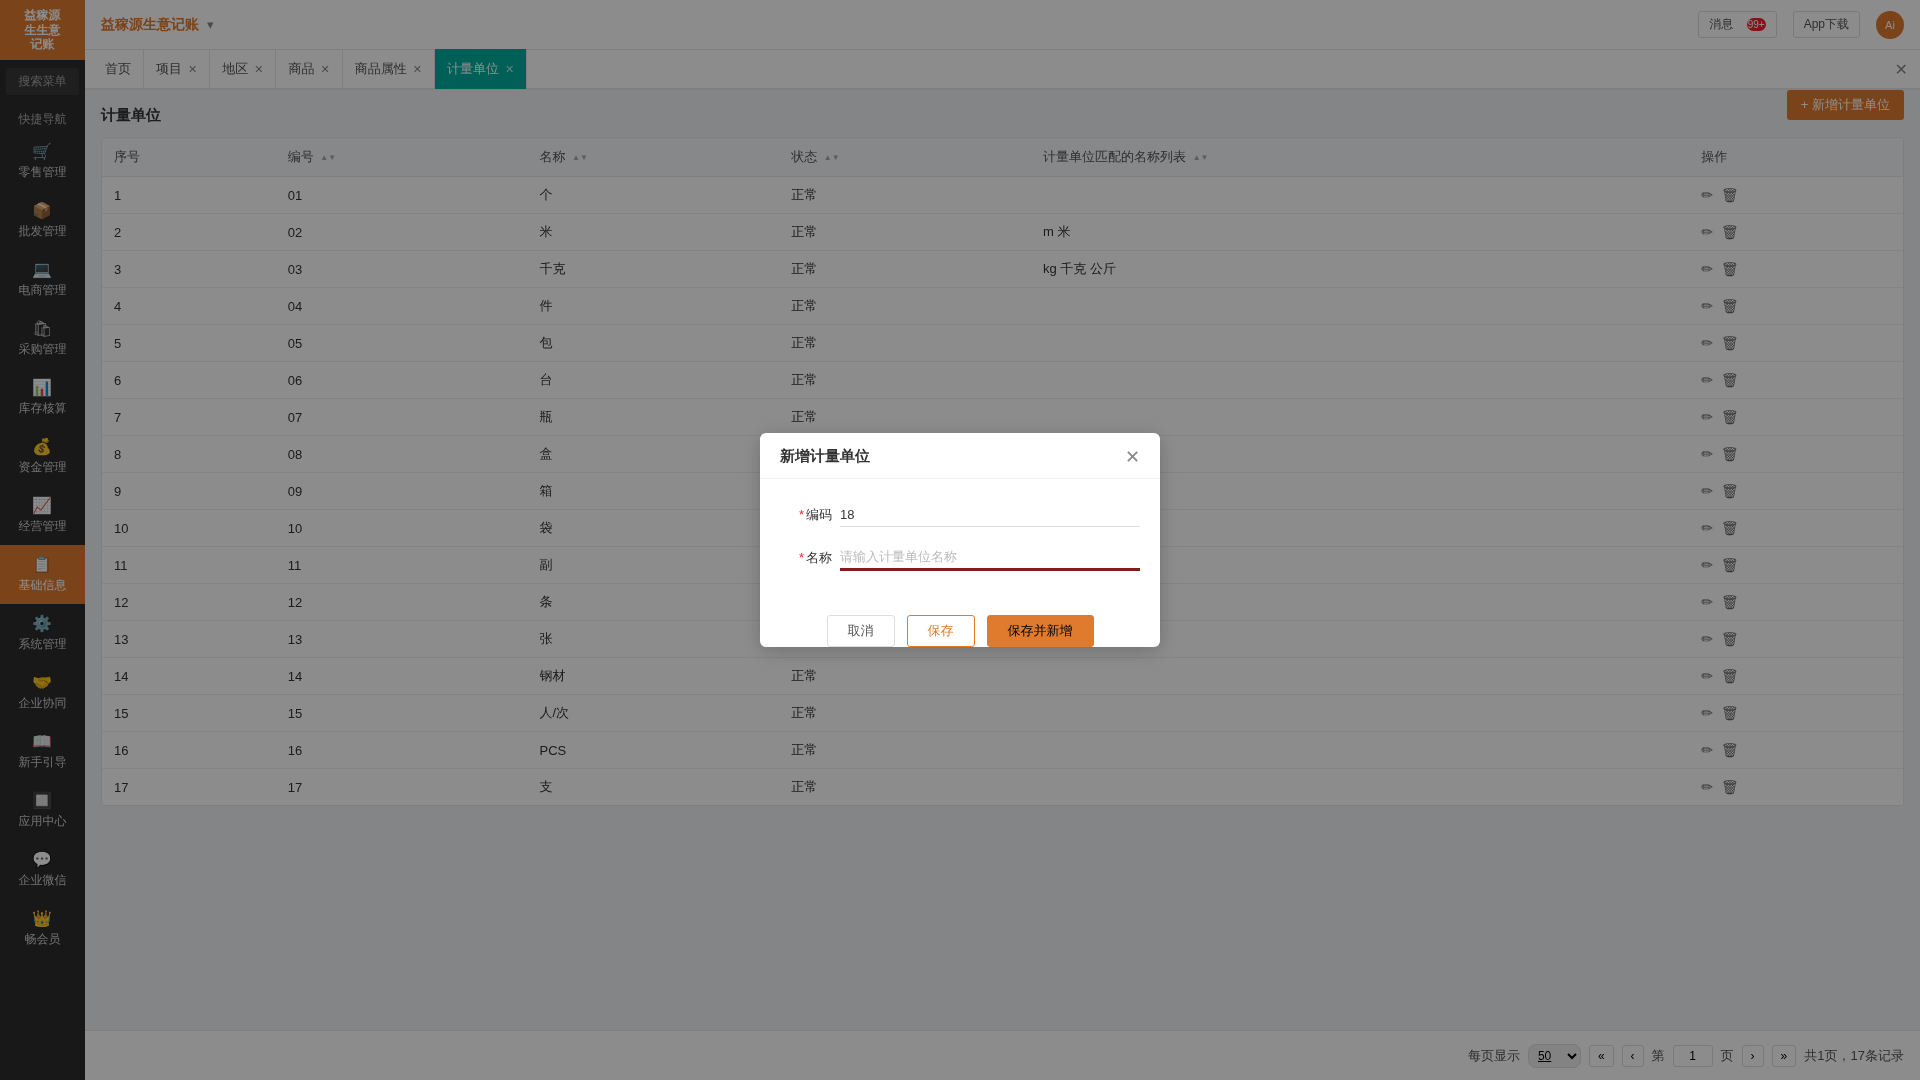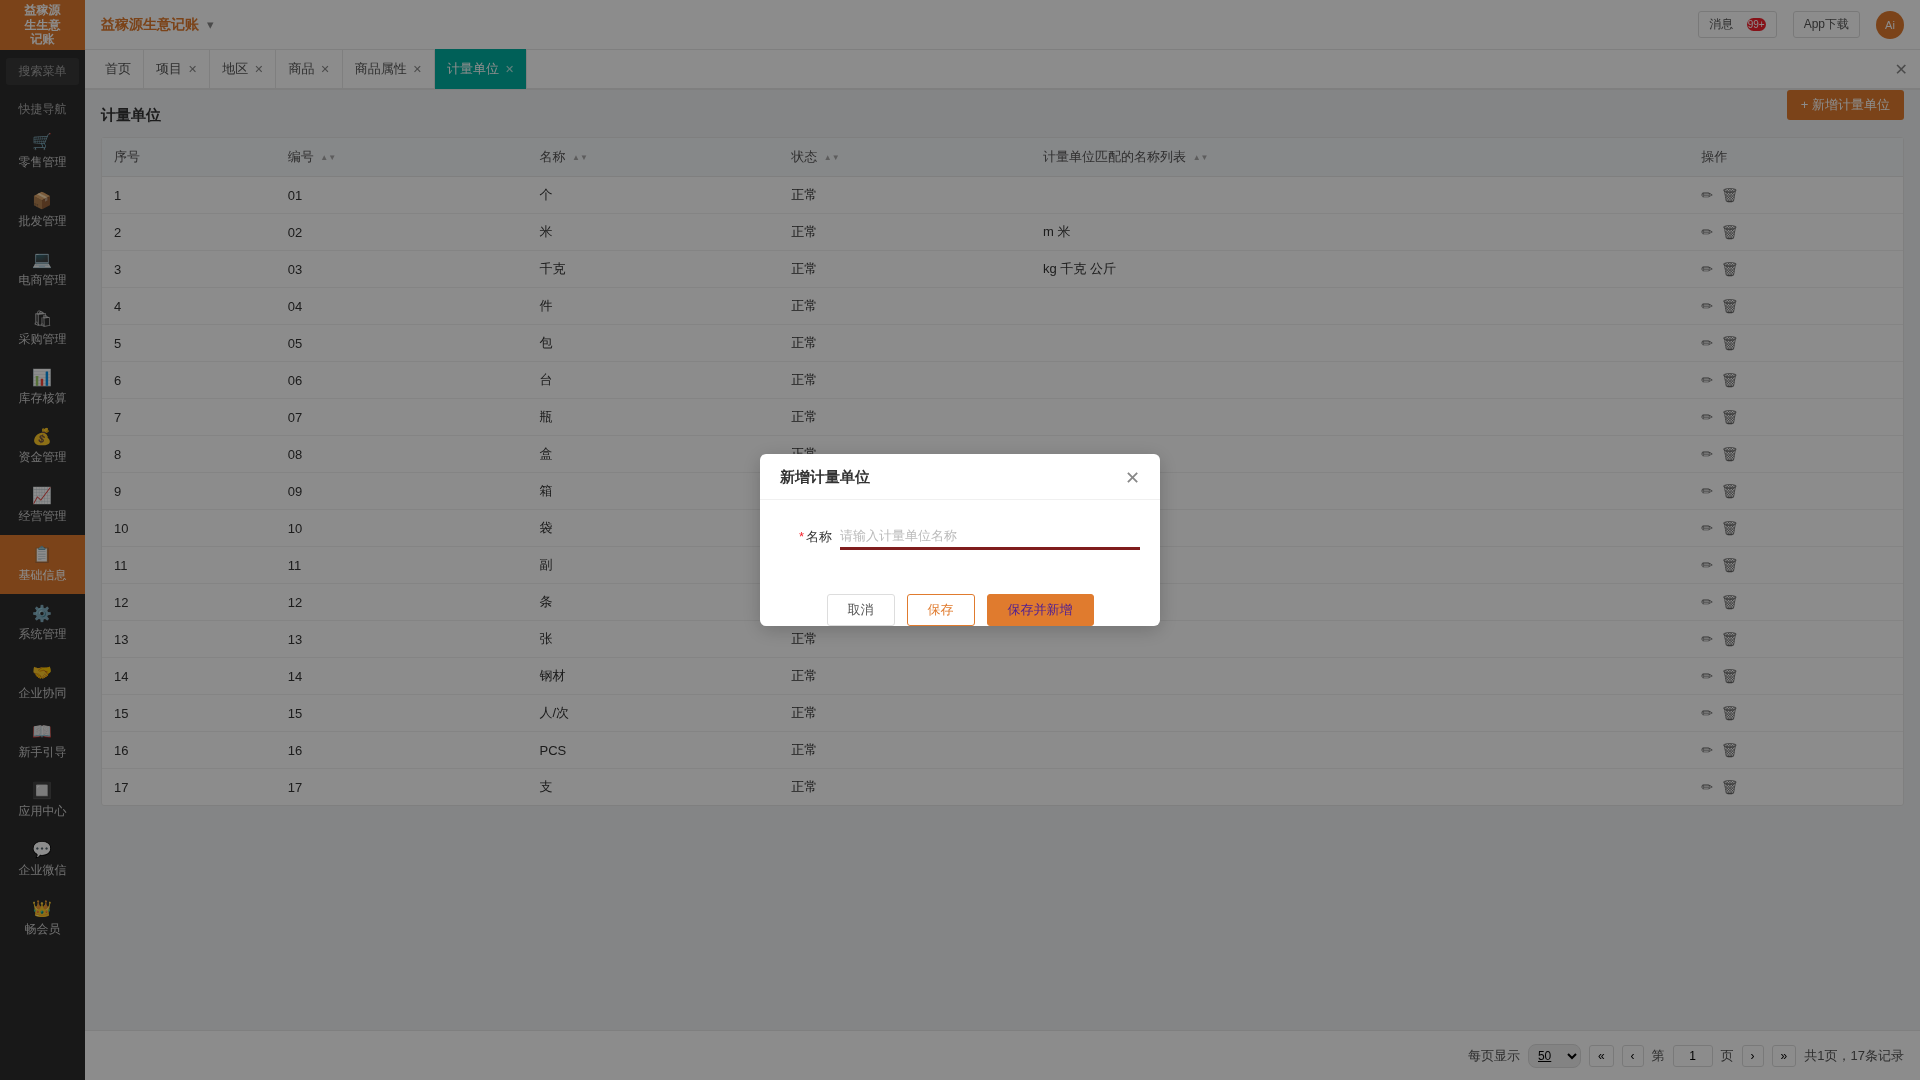--- a/index.html
+++ b/index.html
@@ -1,20 +1,20 @@
 <!DOCTYPE html>
 <html><head>
   <meta charset="utf-8">
   <style>
     * { margin: 0; padding: 0; box-sizing: border-box; }
     body { font-family: "Microsoft YaHei", "PingFang SC", sans-serif; font-size: 13px; background: #f0f2f5; width: 1920px; height: 1080px; overflow: hidden; display: flex; }
 
     
     .sidebar { width: 85px; background: #2d2d2d; height: 1080px; display: flex; flex-direction: column; align-items: center; flex-shrink: 0; }
-    .sidebar-logo { width: 85px; height: 50px; background: #e07b2e; display: flex; align-items: center; justify-content: center; }
+    .sidebar-logo { width: 85px; height: 60px; background: #e07b2e; display: flex; align-items: center; justify-content: center; }
     .sidebar-logo-text { color: #fff; font-size: 12px; font-weight: bold; text-align: center; line-height: 1.2; }
     .sidebar-search { width: 100%; padding: 8px 6px; }
     .sidebar-search-btn { width: 100%; background: #3a3a3a; border: none; color: #a3a3a3; padding: 5px 4px; border-radius: 3px; font-size: 12px; cursor: pointer; text-align: center; }
     .sidebar-nav-label { color: #aaa; font-size: 12px; padding: 8px 8px 4px; width: 100%; text-align: center; cursor: pointer; }
     .sidebar-item { width: 100%; padding: 10px 4px; text-align: center; color: #ccc; font-size: 12px; cursor: pointer; display: flex; flex-direction: column; align-items: center; gap: 3px; }
     .sidebar-item.active { background: #e07b2e; color: #fff; }
     .sidebar-item-icon { font-size: 16px; }
 
     
     .main { flex: 1; display: flex; flex-direction: column; height: 1080px; overflow: hidden; }
@@ -67,21 +67,21 @@
     .modal-body { padding: 24px 20px 16px; }
     .form-row { display: flex; align-items: center; margin-bottom: 18px; }
     .form-label { font-size: 13px; color: #333; width: 60px; text-align: right; flex-shrink: 0; padding-right: 8px; }
     .form-label .required { color: #f5222d; margin-right: 2px; }
     .form-input { flex: 1; border: none; border-bottom: 1px solid #ddd; outline: none; padding: 4px 0; font-size: 13px; color: #333; }
     .form-input.focused { border-bottom: 3px solid #7f1d1d; }
     .form-input::placeholder { color: #bbb; }
     .modal-footer { padding: 10px 20px 0; display: flex; justify-content: center; gap: 12px; }
     .btn-cancel { border: 1px solid #ddd; background: #fff; padding: 6px 20px; border-radius: 3px; cursor: pointer; font-size: 13px; color: #555; }
     .btn-save { border: 1px solid #e07b2e; background: #fff; color: #e07b2e; padding: 6px 20px; border-radius: 3px; cursor: pointer; font-size: 13px; }
-    .btn-save-new { background: #e07b2e; color: #4c1d95; border: 1px solid #e07b2e; padding: 6px 20px; border-radius: 3px; cursor: pointer; font-size: 13px; }
+    .btn-save-new { background: #e07b2e; color: #000000; border: 1px solid #e07b2e; padding: 6px 20px; border-radius: 3px; cursor: pointer; font-size: 13px; }
   </style>
 </head>
 <body>
 
 <div class="sidebar">
   <div class="sidebar-logo">
     <div class="sidebar-logo-text">益稼源<br>生生意<br>记账</div>
   </div>
   <div class="sidebar-search">
     <button class="sidebar-search-btn">搜索菜单</button>
@@ -454,20 +454,26 @@
 
 <div class="modal-overlay">
   <div class="modal">
     <div class="modal-header">
       <span class="modal-title">新增计量单位</span>
       <button class="modal-close">✕</button>
     </div>
     <div class="modal-body">
       <div class="form-row">
         <label class="form-label">
+          <span class="required">*</span><span>编码</span>
+        </label>
+        <input class="form-input" value="18" style="">
+      </div>
+      <div class="form-row">
+        <label class="form-label">
           <span class="required">*</span><span>名称</span>
         </label>
         <input class="form-input focused" placeholder="请输入计量单位名称" style="">
       </div>
     </div>
     <div class="modal-footer">
       <button class="btn-cancel">取消</button>
       <button class="btn-save">保存</button>
       <button class="btn-save-new">保存并新增</button>
     </div>

